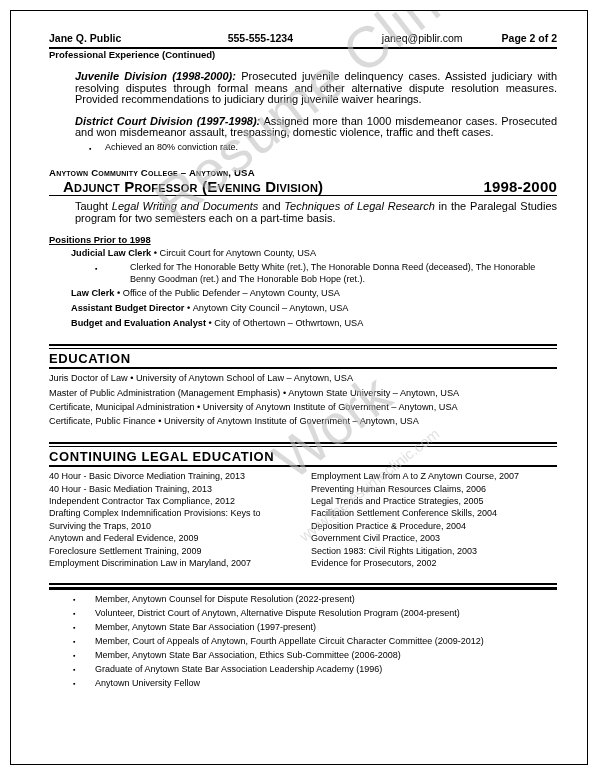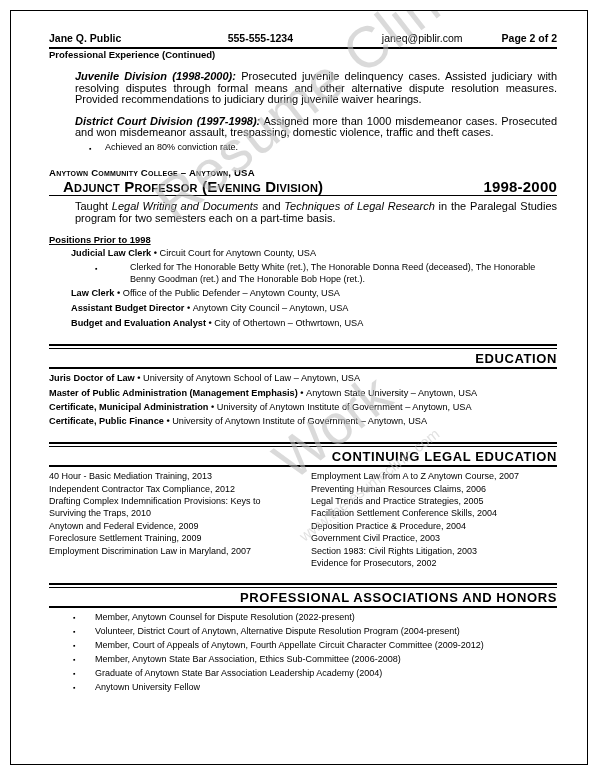--- a/index.html
+++ b/index.html
@@ -168,37 +168,37 @@
   
   .section {
     margin-top: 14px;
   }
   .banner-top {
     border-top: 2.4px solid #000;
     border-bottom: 1.4px solid #000;
     height: 2px;
   }
   .banner-title {
-    text-align: right;
+    text-align: left;
     font-size: 13px;
     font-weight: bold;
     letter-spacing: .6px;
     padding: 2px 0 1px;
   }
   .banner-bottom {
     border-bottom: 2.2px solid #000;
   }
 
   
   .edu-item {
     font-size: 9.2px;
     line-height: 13.2px;
     margin-top: 1px;
   }
-  .edu-item b { font-weight: bold; margin-top: 20px; }
+  .edu-item b { font-weight: normal; margin-top: 20px; }
 
   
   .cle-cols {
     display: flex;
     margin-top: 3px;
   }
   .cle-col {
     width: 50%;
     box-sizing: border-box;
   }
@@ -309,20 +309,21 @@
       </div>
     </div>
 
     <div class="section">
       <div class="banner-top"></div>
       <div class="banner-title">CONTINUING LEGAL EDUCATION</div>
       <div class="banner-bottom"></div>
 
       <div class="cle-cols">
         <div class="cle-col left">
+          <div class="cle-item">40 Hour - Basic Divorce Mediation Training, 2013</div>
           <div class="cle-item">40 Hour - Basic Mediation Training, 2013</div>
           <div class="cle-item">Independent Contractor Tax Compliance, 2012</div>
           <div class="cle-item">Drafting Complex Indemnification Provisions: Keys to</div>
           <div class="cle-item">Surviving the Traps, 2010</div>
           <div class="cle-item">Anytown and Federal Evidence, 2009</div>
           <div class="cle-item">Foreclosure Settlement Training, 2009</div>
           <div class="cle-item">Employment Discrimination Law in Maryland, 2007</div>
         </div>
         <div class="cle-col right">
           <div class="cle-item">Employment Law from A to Z Anytown Course, 2007</div>
@@ -332,43 +333,46 @@
           <div class="cle-item">Deposition Practice &amp; Procedure, 2004</div>
           <div class="cle-item">Government Civil Practice, 2003</div>
           <div class="cle-item">Section 1983: Civil Rights Litigation, 2003</div>
           <div class="cle-item">Evidence for Prosecutors, 2002</div>
         </div>
       </div>
     </div>
 
     <div class="section">
       <div class="banner-top"></div>
-      <div class="banner-title">PROFESSIONAL ASSOCIATIONS AND HONORS</div>
       <div class="banner-bottom"></div>
 
       <div style="margin-top:3px;">
         <div class="assoc-row">
           <span class="bul">▪</span>
           <span class="atxt">Member, Anytown Counsel for Dispute Resolution (2022-present)</span>
         </div>
         <div class="assoc-row">
           <span class="bul">▪</span>
           <span class="atxt">Volunteer, District Court of Anytown, Alternative Dispute Resolution Program (2004-present)</span>
         </div>
         <div class="assoc-row">
           <span class="bul">▪</span>
+          <span class="atxt">Member, Anytown State Bar Association (1997-present)</span>
+        </div>
+        <div class="assoc-row">
+          <span class="bul">▪</span>
           <span class="atxt">Member, Court of Appeals of Anytown, Fourth Appellate Circuit Character Committee (2009-2012)</span>
         </div>
         <div class="assoc-row">
           <span class="bul">▪</span>
           <span class="atxt">Member, Anytown State Bar Association, Ethics Sub-Committee (2006-2008)</span>
         </div>
         <div class="assoc-row">
           <span class="bul">▪</span>
-          <span class="atxt">Graduate of Anytown State Bar Association Leadership Academy (2004)</span>
+          <span class="atxt">Graduate of Anytown State Bar Association Leadership Academy (1996)</span>
         </div>
         <div class="assoc-row">
           <span class="bul">▪</span>
           <span class="atxt">Anytown University Fellow</span>
         </div>
       </div>
     </div>
 
   </div>
 </div>

